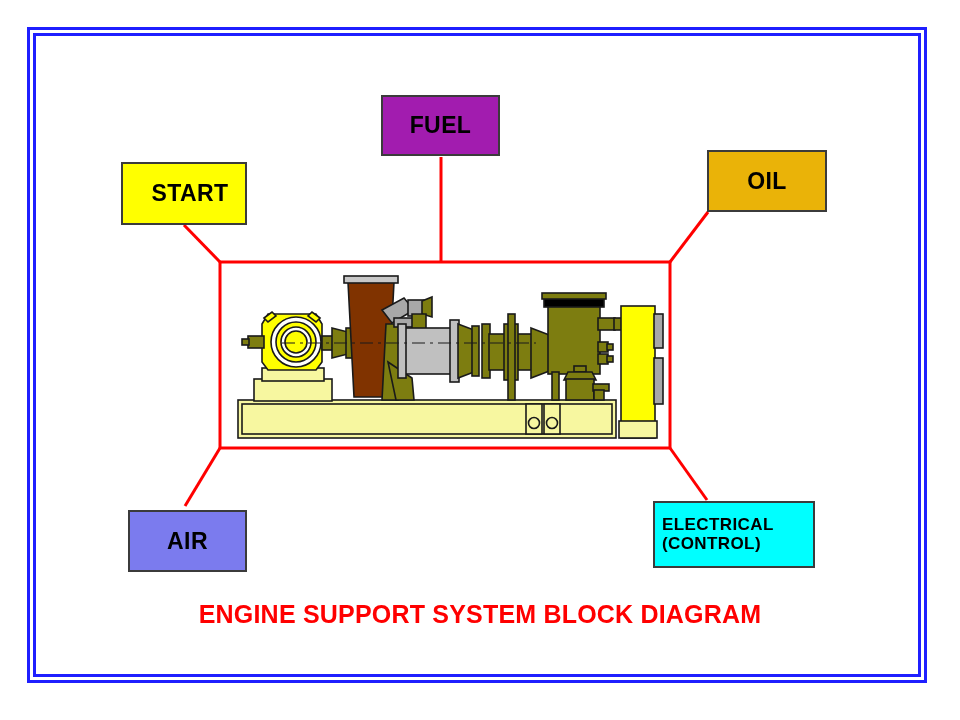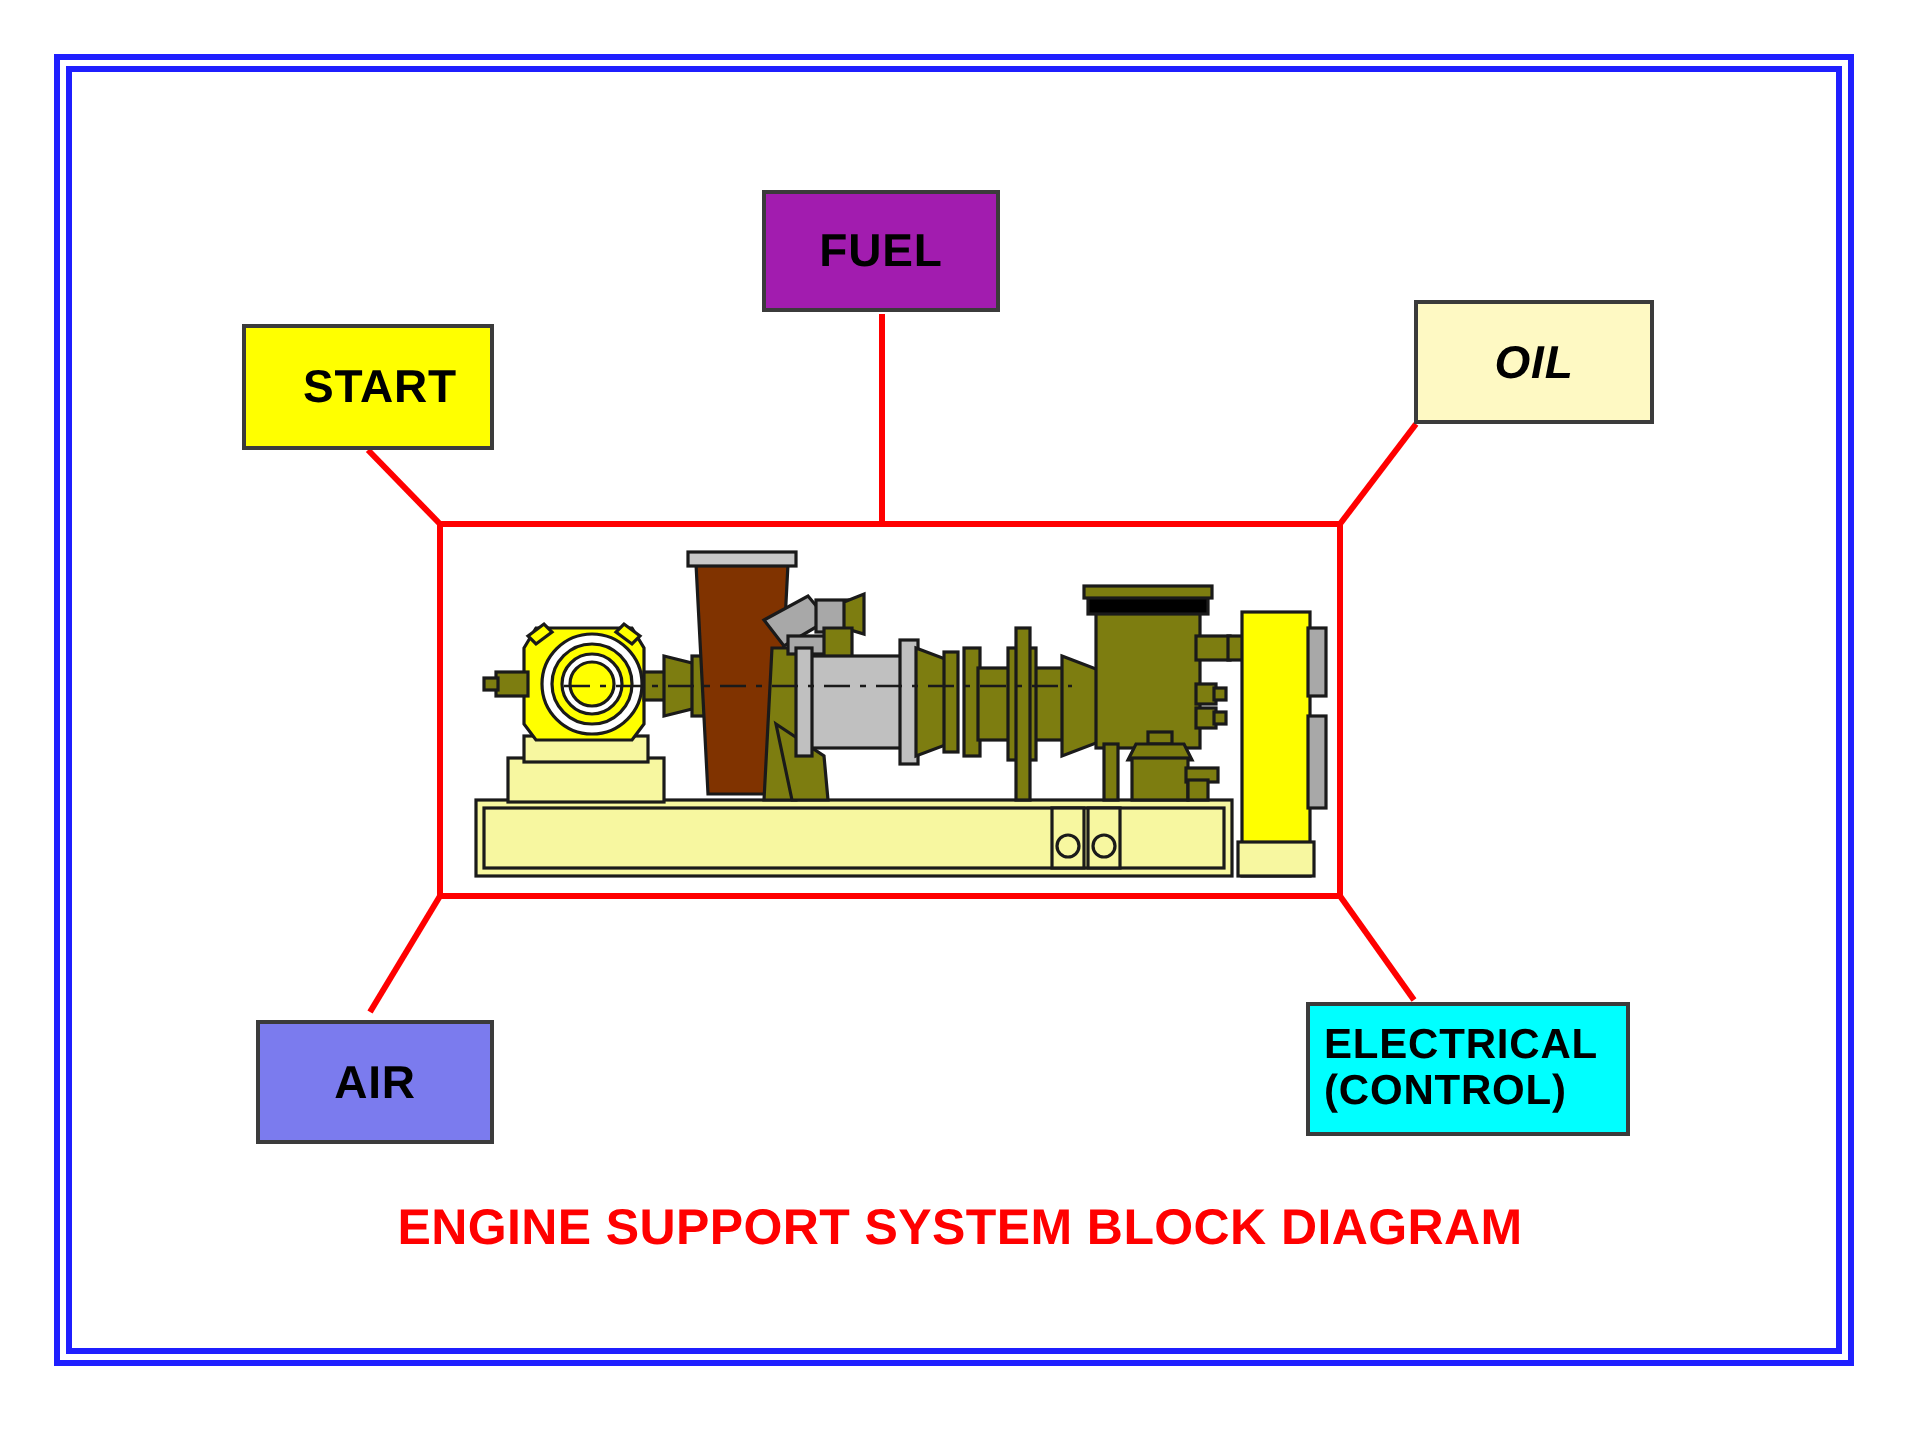--- a/index.html
+++ b/index.html
@@ -66,21 +66,21 @@
     justify-content: flex-start;
     padding-left: 7px;
     text-align: left;
   }
   #node-start { left:121px; top:162px; width:126px; height:63px; }
   #node-fuel  { left:381px; top:95px;  width:119px; height:61px; }
   #node-oil   { left:707px; top:150px; width:120px; height:62px; }
   #node-air   { left:128px; top:510px; width:119px; height:62px; }
   #node-electrical {
     left:653px; top:501px; width:162px; height:67px;
-    font-size: 21px;
+    font-size: 17px;
   }
 
   
   #caption {
     position: absolute;
     left: 0;
     top: 600px;
     width: 960px;
     text-align: center;
     color: #ff0000;
@@ -203,21 +203,21 @@
   </svg>
 
   <div class="node" id="node-start" style="background:#ffff00;padding-left:12px;">
     <span>START</span>
   </div>
 
   <div class="node" id="node-fuel" style="background:#a21caf;">
     <span>FUEL</span>
   </div>
 
-  <div class="node" id="node-oil" style="background:#fef9c3;font-style:italic;">
+  <div class="node" id="node-oil" style="background:#eab308;">
     <span>OIL</span>
   </div>
 
   <div class="node" id="node-air" style="background:#7b7bee;">
     <span>AIR</span>
   </div>
 
   <div class="node left-text" id="node-electrical" style="background:#00ffff;">
     <span>ELECTRICAL
 (CONTROL)</span>

